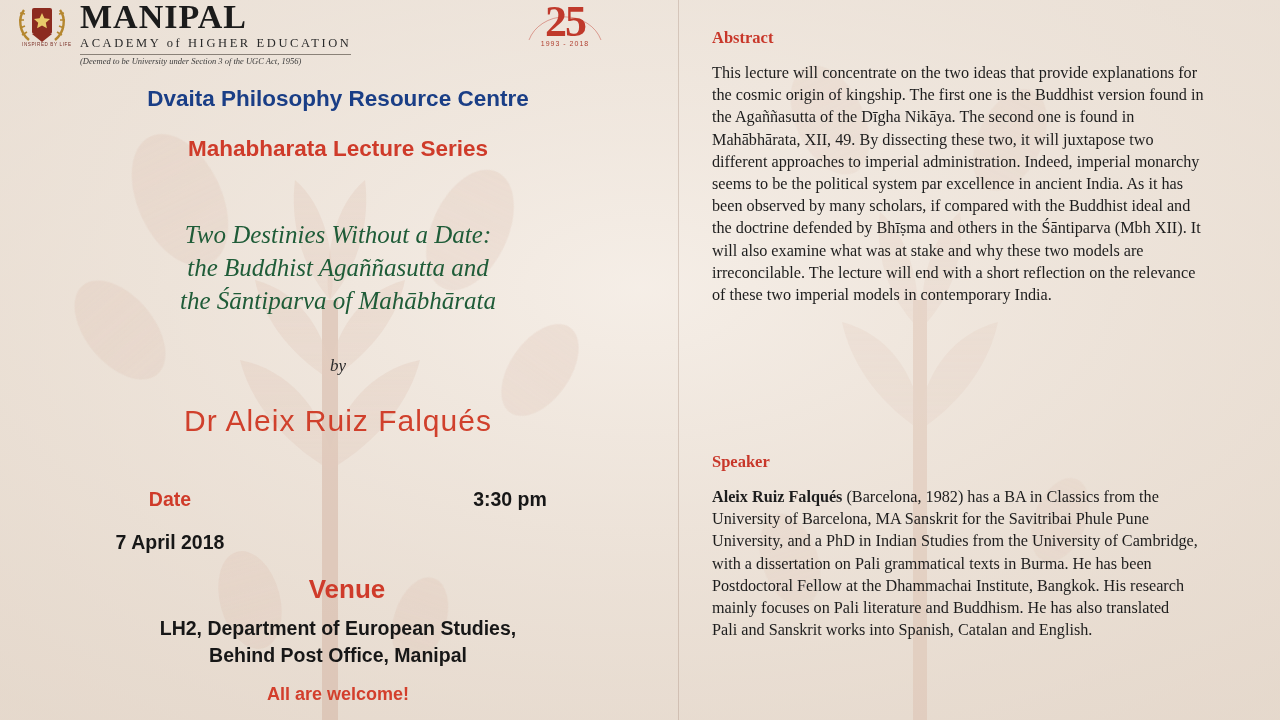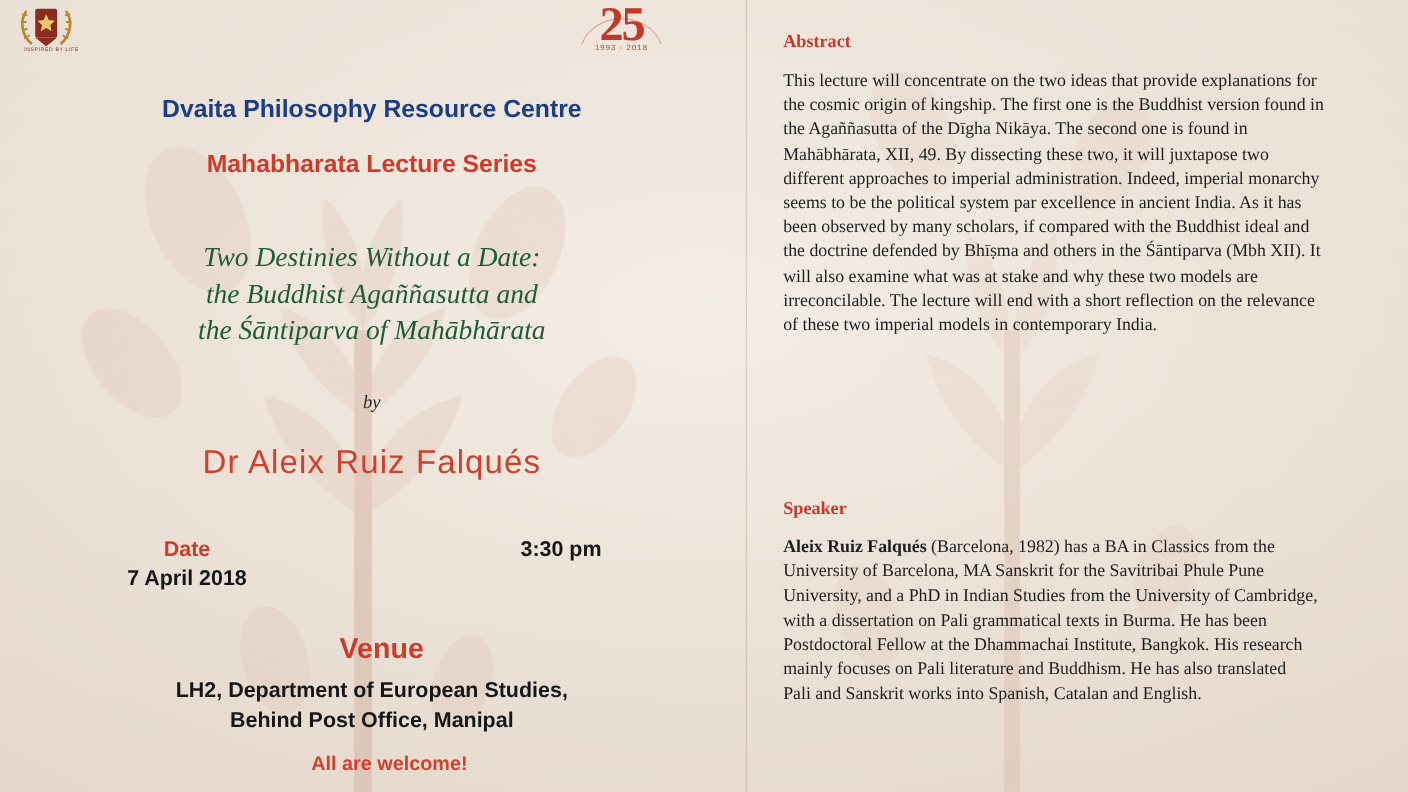--- a/index.html
+++ b/index.html
@@ -207,21 +207,21 @@
     justify-content: space-between;
   }
   .dt-col {
     text-align: center;
     width: 220px;
   }
   .dt-label {
     font-size: 19.5px;
     font-weight: bold;
     color: #cf3b2a;
-    margin-bottom: 4px;
+    margin-bottom: 20px;
   }
   .dt-value {
     font-size: 19.5px;
     font-weight: bold;
     color: #171717;
   }
   .venue-block {
     position: absolute;
     top: 574px;
     left: 0;
@@ -237,21 +237,21 @@
   }
   .venue-line {
     font-size: 19.5px;
     font-weight: bold;
     color: #171717;
     line-height: 27px;
   }
   .welcome {
     position: absolute;
     top: 684px;
-    left: 16px;
+    left: 0;
     width: 676px;
     text-align: center;
     font-size: 18px;
     font-weight: bold;
     color: #d33f2c;
   }
 
   
   .sec-head {
     font-family: "Liberation Serif", serif;
@@ -344,20 +344,25 @@
           <path d="M10 8 C4 16 5 30 15 38" stroke="#b5872f" stroke-width="2.4" fill="none"></path>
           <path d="M46 8 C52 16 51 30 41 38" stroke="#b5872f" stroke-width="2.4" fill="none"></path>
           <path d="M11 12 l-5 -1 M10 18 l-5 0 M11 24 l-5 2 M13 30 l-5 3" stroke="#b5872f" stroke-width="1.6"></path>
           <path d="M45 12 l5 -1 M46 18 l5 0 M45 24 l5 2 M43 30 l5 3" stroke="#b5872f" stroke-width="1.6"></path>
           <rect x="18" y="6" width="20" height="26" rx="2" fill="#8c2b20"></rect>
           <path d="M18 32 L28 40 L38 32 Z" fill="#8c2b20"></path>
           <path d="M28 11 l2.4 5.2 5.6 .7 -4.2 3.8 1.1 5.6 -4.9 -2.8 -4.9 2.8 1.1 -5.6 -4.2 -3.8 5.6 -.7 Z" fill="#e8c96a"></path>
         </svg>
         <div class="crest-motto">INSPIRED BY LIFE</div>
       </div>
+      <div class="logo-text">
+        <div class="logo-main">MANIPAL</div>
+        <div class="logo-sub">ACADEMY of HIGHER EDUCATION</div>
+        <div class="logo-tag">(Deemed to be University under Section 3 of the UGC Act, 1956)</div>
+      </div>
     </div>
 
     <div class="anniv">
       <svg class="arc" viewBox="0 0 84 50" xmlns="http://www.w3.org/2000/svg">
         <path id="arcp" d="M4 40 A40 36 0 0 1 80 40" fill="none" stroke="none"></path>
         <path d="M6 38 A38 34 0 0 1 78 38" fill="none" stroke="#c0392b" stroke-width="0.8" opacity="0.55"></path>
       </svg>
       <div class="num">25</div>
       <div class="yrs">1993 - 2018</div>
     </div>

